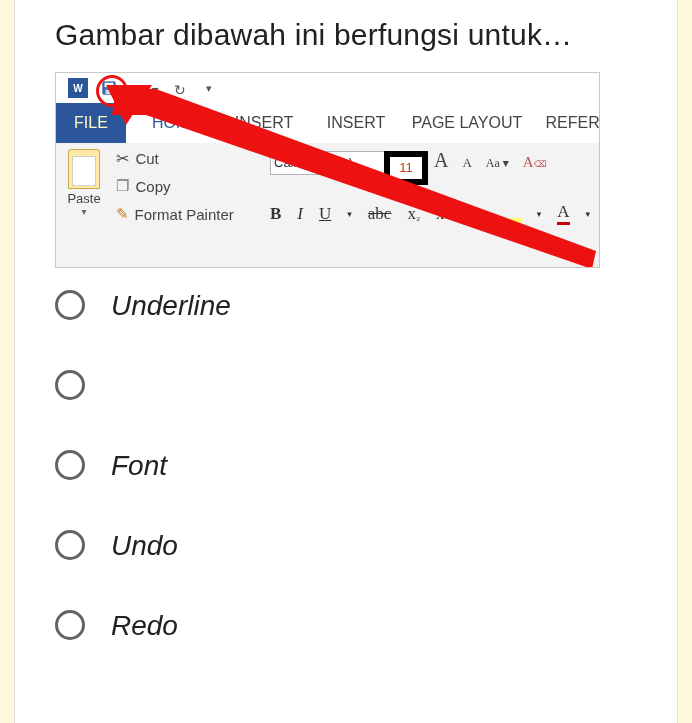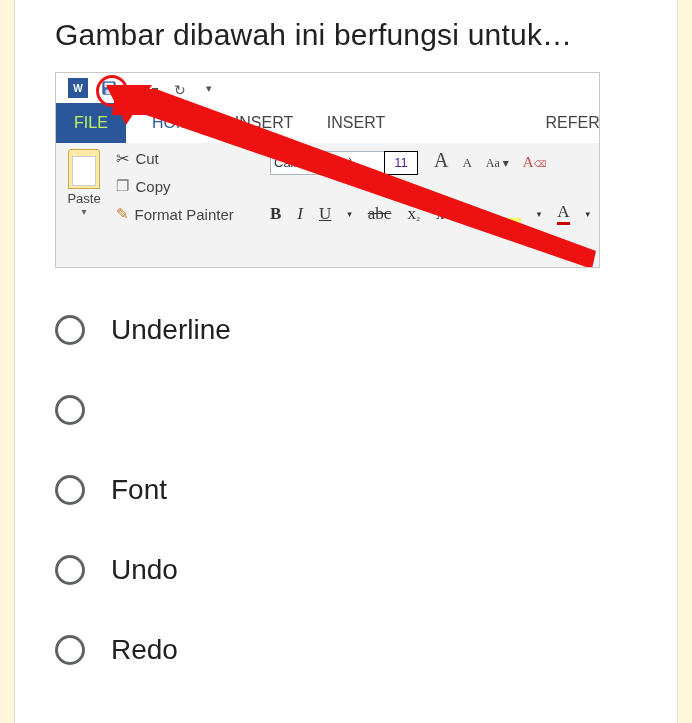--- a/index.html
+++ b/index.html
@@ -96,21 +96,21 @@
     top: 0; height: 40px;
     font-size: 16px;
     color: #444;
     display: flex;
     align-items: center;
     justify-content: center;
   }
   .tab.file {
     left: 0; width: 70px;
     background: #2b579a;
-    color: #bef264;
+    color: #fef9c3;
     font-weight: 500;
   }
   .tab.home   { left: 80px;  width: 80px; color: #2b579a; }
   .tab.insert { left: 168px; width: 80px; }
   .tab.design { left: 260px; width: 80px; }
   .tab.layout { left: 346px; width: 130px; }
   .tab.refs   { left: 482px; width: 80px; }
 
   
   .ribbon-body {
@@ -184,24 +184,24 @@
     font-size: 13px;
     color: #333;
     padding-left: 3px;
     line-height: 22px;
     position: absolute;
   }
   .font-size-picker {
     position: absolute;
     left: 328px; top: 8px;
     width: 32px; height: 22px;
-    border: 1px solid #000000;
+    border: 6px solid #000000;
     background: #fff;
     font-size: 13px;
-    color: #4c1d95;
+    color: #c2410c;
     text-align: center;
     line-height: 22px;
   }
   .font-btns {
     position: absolute;
     left: 378px; top: 6px;
     font-family: "Times New Roman", serif;
     font-size: 18px;
     color: #444;
     display: flex; gap: 14px; align-items: baseline;
@@ -226,24 +226,25 @@
     z-index: 60;
     pointer-events: none;
   }
 
   
   .options {
     padding: 8px 40px 0 40px;
   }
   .opt {
     display: flex;
-    align-items: center;
+    align-items: flex-start;
     gap: 26px;
     height: 80px;
     cursor: pointer;
+    font-style: italic;
   }
   .radio {
     width: 30px; height: 30px;
     border: 3px solid #5f6368;
     border-radius: 50%;
     flex: 0 0 30px;
     box-sizing: border-box;
   }
   .opt-label {
     font-size: 28px;
@@ -278,20 +279,21 @@
       <span class="undo-icon">↶ ▾</span>
       <span class="redo-icon">↻</span>
       <span class="custom-icon">▾</span>
     </div>
 
     <div class="tabs">
       <div class="tab file">FILE</div>
       <div class="tab home">HOME</div>
       <div class="tab insert">INSERT</div>
       <div class="tab design">INSERT</div>
+      <div class="tab layout">PAGE LAYOUT</div>
       <div class="tab refs">REFERE</div>
     </div>
 
     <div class="ribbon-body">
       <div class="paste-block">
         <div class="paste-clipboard"></div>
         <div>Paste</div>
         <div style="font-size:10px;color:#666;">▾</div>
       </div>
 

